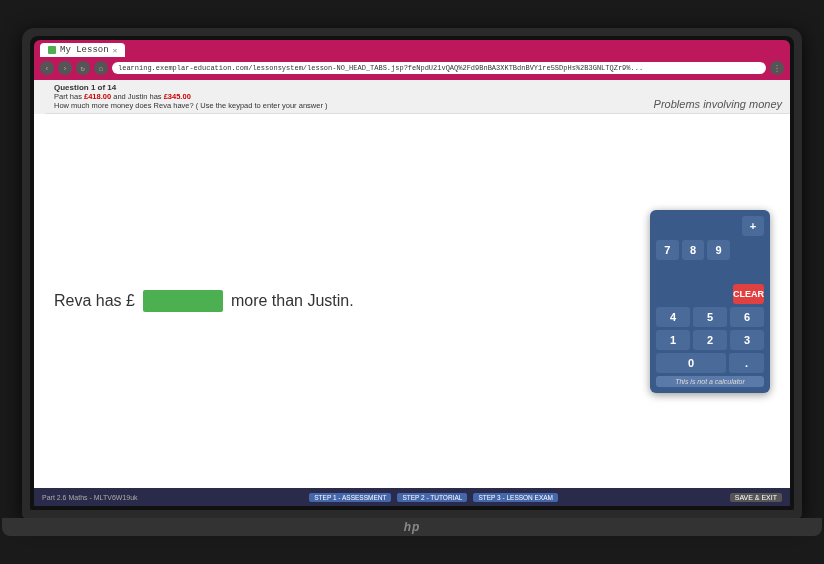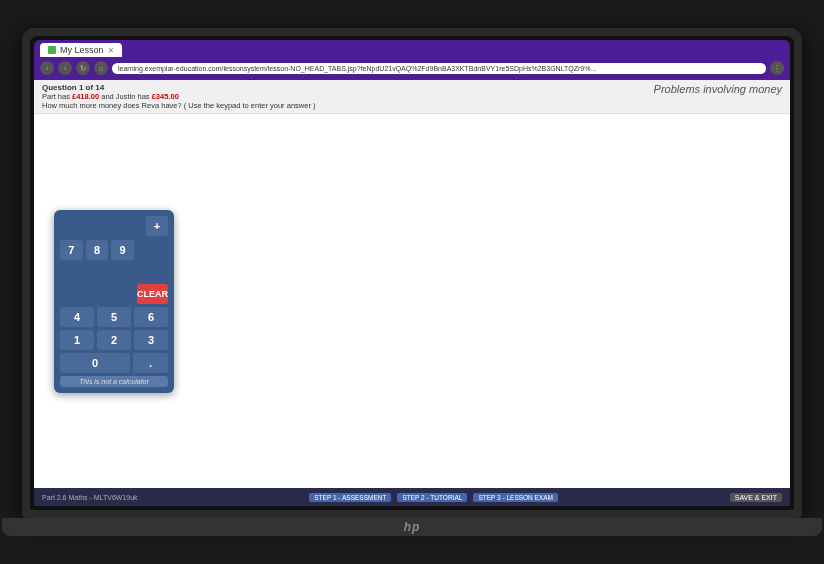--- a/index.html
+++ b/index.html
@@ -34,23 +34,24 @@
       flex: 1;
       background: #111;
       border-radius: 8px 8px 2px 2px;
       padding: 4px;
       display: flex;
       flex-direction: column;
     }
 
     
     .browser-chrome {
-      background: #4c1d95;
+      background: #be185d;
       border-radius: 6px 6px 0 0;
       padding: 3px 6px;
+      font-family: Liberation Mono, monospace;
     }
 
     .browser-tab-bar {
       display: flex;
       align-items: center;
       gap: 4px;
       margin-bottom: 2px;
     }
 
     .browser-tab {
@@ -122,21 +123,22 @@
       flex-direction: column;
       overflow: hidden;
     }
 
     .page-header {
       background: #f0f0f0;
       padding: 3px 8px;
       border-bottom: 1px solid #ddd;
       display: flex;
       justify-content: space-between;
-      align-items: flex-start;
+      align-items: flex-end;
+      margin-left: 12px;
     }
 
     .question-counter {
       font-size: 8px;
       color: #333;
       font-weight: bold;
     }
 
     .question-text {
       font-size: 7.5px;
@@ -343,20 +345,25 @@
           </div>
           <div class="question-text">How much more money does Reva have? ( Use the keypad to enter your answer )</div>
         </div>
         <div>
           <div class="topic-label">Problems involving money</div>
         </div>
       </div>
 
       <div class="page-content">
 
+        <div class="question-main">
+          <span>Reva has  £</span>
+          <div class="answer-box"></div>
+          <span> more than Justin.</span>
+        </div>
 
         <div class="keypad">
           <div class="keypad-top">
             <div class="key key-plus">+</div>
           </div>
           <div class="keypad-grid" style="grid-template-columns: repeat(3, 1fr) 1fr;">
             <div class="key">7</div>
             <div class="key">8</div>
             <div class="key">9</div>
             <div class="key key-clear">CLEAR</div>

